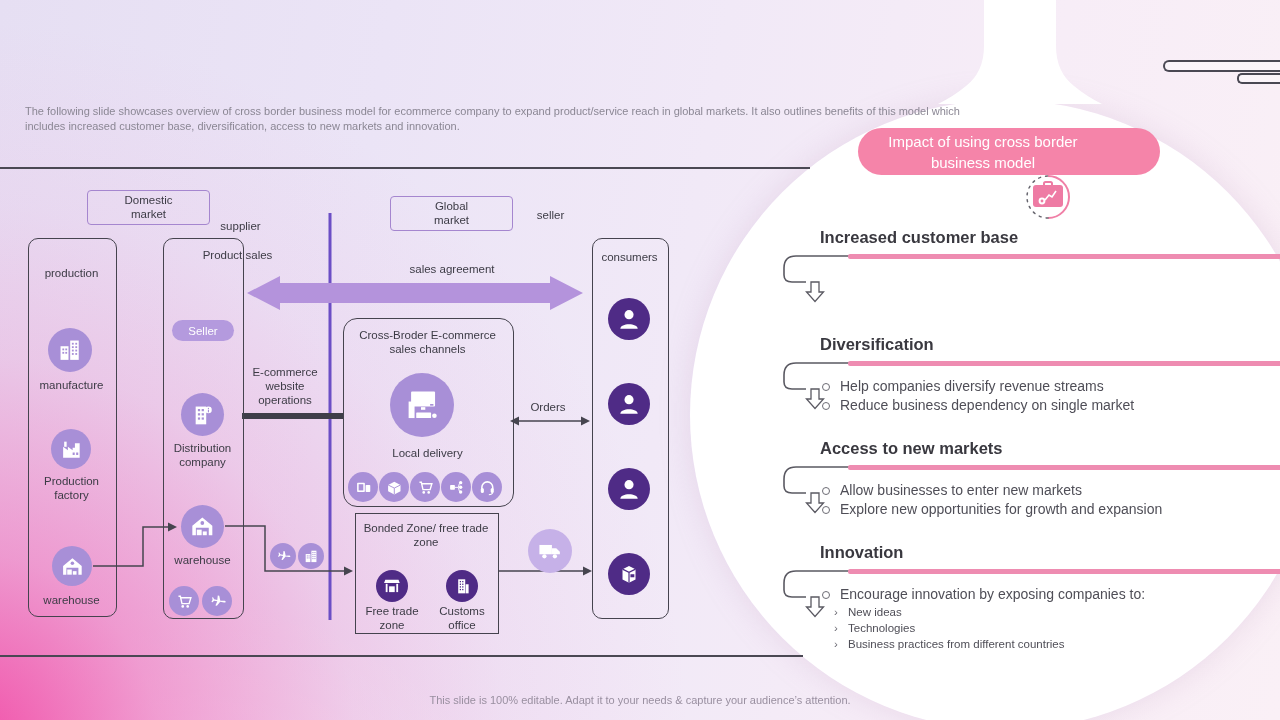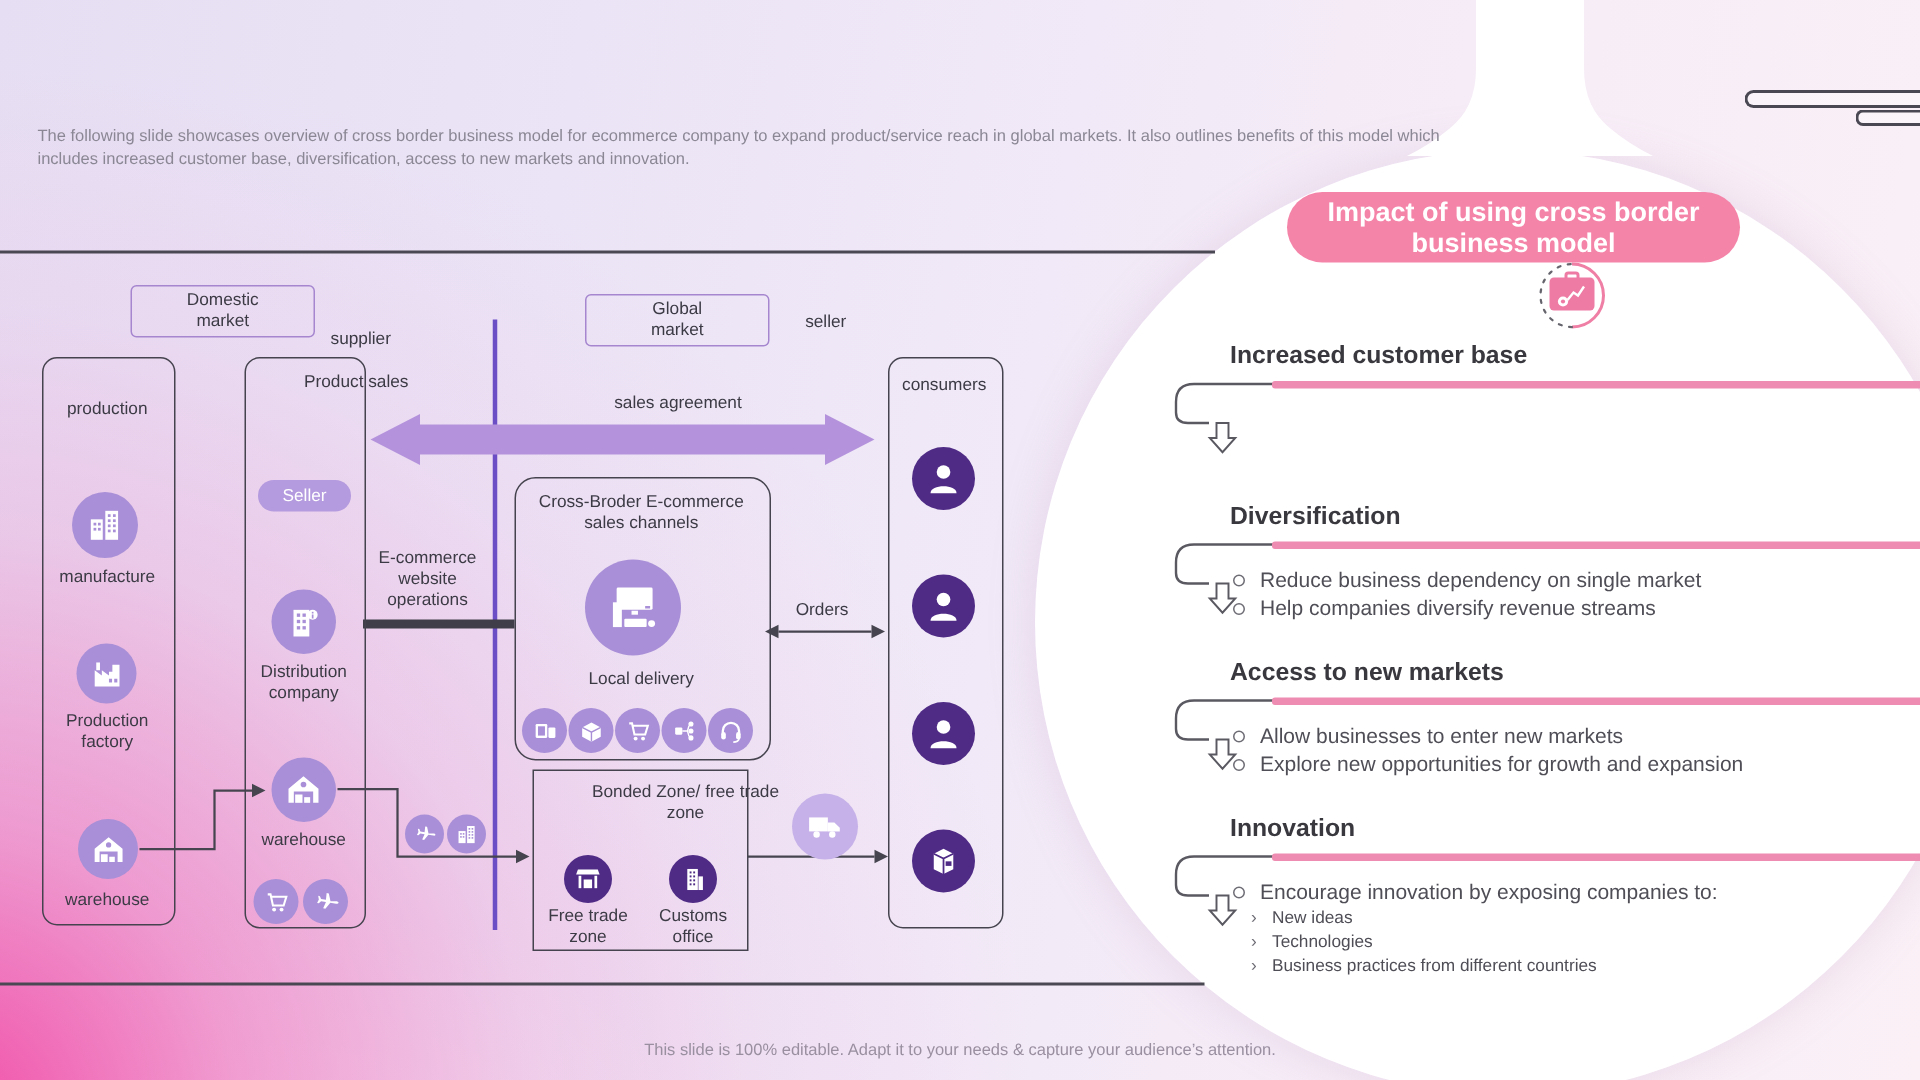--- a/index.html
+++ b/index.html
@@ -6,41 +6,41 @@
   .slide{
     position:relative;width:1280px;height:720px;overflow:hidden;
     font-family:"Liberation Sans","DejaVu Sans",sans-serif;
     background:
       radial-gradient(circle at -3% 104%, rgba(243,60,158,.9) 0%, rgba(243,95,178,.55) 13%, rgba(240,135,200,.28) 26%, rgba(240,160,215,.12) 36%, transparent 48%),
       radial-gradient(ellipse 500px 430px at 16% 120%, rgba(255,255,255,.45), transparent 62%),
       linear-gradient(100deg,#e6dff3 0%,#ebe4f6 28%,#f1e9f7 52%,#f7edf7 76%,#faf0f6 100%);
   }
   .abs{position:absolute;}
   .page-title{left:25px;top:36px;font-size:37px;font-weight:700;color:#33323c;letter-spacing:-.5px;}
-  .page-sub{left:25px;top:84px;width:935px;font-size:11px;line-height:15px;color:#8b8794;}
+  .page-sub{left:25px;top:104px;width:935px;font-size:11px;line-height:15px;color:#8b8794;}
   .divider{height:2px;background:#4a4853;}
   .big-circle{left:690px;top:100px;width:630px;height:630px;border-radius:50%;background:#ffffff;box-shadow:0 0 30px rgba(190,150,190,.25);}
   .footer{left:0;top:694px;width:1280px;text-align:center;font-size:11px;color:#998fa0;}
   .deco-pill{border:2px solid #4a4853;border-right:none;background:rgba(255,255,255,.35);}
 
   
   .col-box{border:1.4px solid #45434e;border-radius:10px;}
   .mkt-box{border:1.4px solid #a586cf;border-radius:4px;display:flex;align-items:center;justify-content:center;text-align:center;font-size:11.5px;line-height:13.5px;color:#3c3b45;}
   .dlabel{font-size:11.5px;line-height:14px;color:#3c3b45;text-align:center;}
   .ic{display:flex;align-items:center;justify-content:center;border-radius:50%;}
   .ic svg{width:62%;height:62%;}
   .ic-light{background:#a88fd7;color:#a88fd7;}
   .ic-lighter{background:#c6b1e8;color:#c6b1e8;}
   .ic-dark{background:#4f2b86;color:#4f2b86;}
   .pill{background:#b49ade;color:#ffffff;border-radius:11px;display:flex;align-items:center;justify-content:center;font-size:11.5px;}
 
   
   .band{left:858px;top:128px;width:302px;height:47px;background:#f584a9;border-radius:24px;
-        display:flex;align-items:center;justify-content:center;text-align:center;
-        color:#fff;font-size:18px;font-weight:700;line-height:21px;}
+        display:flex;align-items:center;text-align:center;
+        color:#fff;font-size:15px;font-weight:400;line-height:21px;}
   .section{left:778px;width:512px;}
   .sec-title{position:absolute;left:42px;top:0;font-size:16.5px;font-weight:700;color:#39383f;white-space:nowrap;}
   .sec-bar{position:absolute;left:70px;top:26px;width:442px;height:5px;background:#ee8cb1;border-radius:2px;}
   .sec-bullets{position:absolute;left:42px;top:42px;width:450px;}
   .b-row{display:flex;align-items:flex-start;font-size:14px;line-height:19px;color:#4f4e57;}
   .b-dot{flex:0 0 auto;width:6px;height:6px;border:1.2px solid #6d6c75;border-radius:50%;margin:6px 10px 0 2px;}
   .sub-row{display:flex;font-size:11.5px;line-height:16px;color:#4f4e57;margin-left:14px;}
   .sub-mark{width:14px;color:#6d6c75;}
 </style>
 </head>
@@ -249,21 +249,21 @@
     </div>
   <div class="abs ic ic-dark" style="left:608px;top:553px;width:42px;height:42px;">
       <svg viewBox="0 0 24 24">
         <path d="M6 7.5 12 4.5l6 3V17l-6 3-6-3z" fill="#fff"></path>
         <path d="M6 7.5l6 3 6-3M12 10.5V20" stroke="currentColor" stroke-width="1.1" fill="none"></path>
         <rect x="13.3" y="12.2" width="3.6" height="2.8" fill="currentColor"></rect>
       </svg>
     </div>
 
   <div class="abs" style="left:355px;top:513px;width:142px;height:119px;border:1.4px solid #45434e;"></div>
-  <div class="abs dlabel" style="left:361px;top:521px;width:130px;margin-left:31px;">Bonded Zone/ free trade zone</div>
+  <div class="abs dlabel" style="left:361px;top:521px;width:130px;">Bonded Zone/ free trade zone</div>
   <div class="abs ic ic-dark" style="left:376px;top:570px;width:32px;height:32px;">
       <svg viewBox="0 0 24 24">
         <path d="M4 4.5h16l1.5 4h-19z" fill="#fff"></path>
         <rect x="4.5" y="9.5" width="2.2" height="10" fill="#fff"></rect>
         <rect x="17.3" y="9.5" width="2.2" height="10" fill="#fff"></rect>
         <rect x="8.6" y="12.5" width="6.8" height="7" fill="#fff"></rect>
       </svg>
     </div>
   <div class="abs ic ic-dark" style="left:446px;top:570px;width:32px;height:32px;">
       <svg viewBox="0 0 24 24">
@@ -345,25 +345,25 @@
   <div class="abs section" style="top:335px;height:100px;">
     <svg style="position:absolute;left:0;top:23px;width:74px;height:56px;">
       <path d="M72,5 H18 Q6,5 6,17 v7 q0,7 8,7 h14" fill="none" stroke="#5a5962" stroke-width="1.6"></path>
       <path d="M33,31 V41 H28.5 L37,50.5 45.5,41 H41 V31 Z" fill="#ffffff" stroke="#5a5962" stroke-width="1.3"></path>
     </svg>
     <div class="sec-title">Diversification</div>
     <div class="sec-bar"></div>
     <div class="sec-bullets">
       <div class="b-row">
           <span class="b-dot"></span>
-          <span>Reduce business dependency on single market</span>
+          <span>Help companies diversify revenue streams</span>
         </div>
       <div class="b-row">
           <span class="b-dot"></span>
-          <span>Help companies diversify revenue streams</span>
+          <span>Reduce business dependency on single market</span>
         </div>
     </div>
   </div>
 
   <div class="abs section" style="top:439px;height:100px;">
     <svg style="position:absolute;left:0;top:23px;width:74px;height:56px;">
       <path d="M72,5 H18 Q6,5 6,17 v7 q0,7 8,7 h14" fill="none" stroke="#5a5962" stroke-width="1.6"></path>
       <path d="M33,31 V41 H28.5 L37,50.5 45.5,41 H41 V31 Z" fill="#ffffff" stroke="#5a5962" stroke-width="1.3"></path>
     </svg>
     <div class="sec-title">Access to new markets</div>

